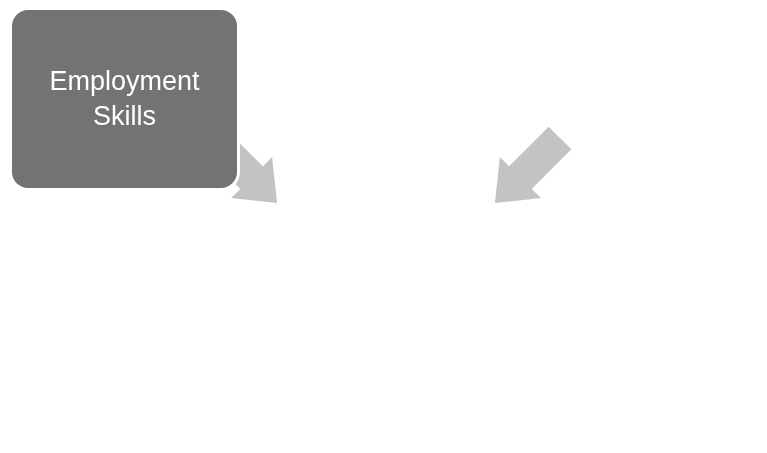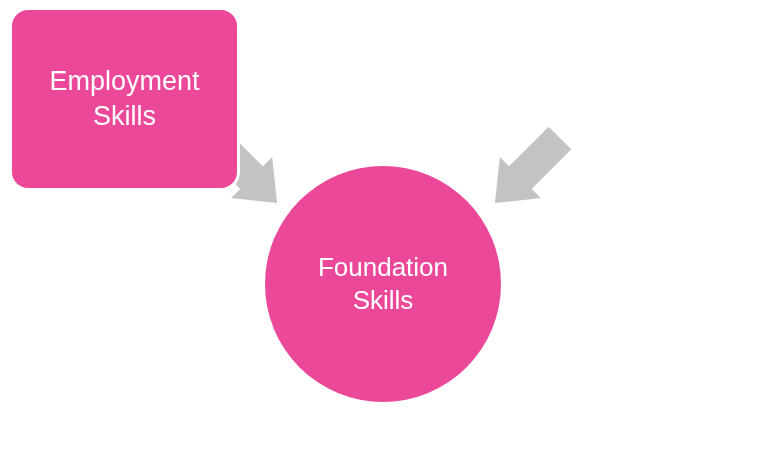--- a/index.html
+++ b/index.html
@@ -17,21 +17,21 @@
   }
   .connector-layer {
     position: absolute;
     left: 0;
     top: 0;
     z-index: 1;
   }
   .node {
     position: absolute;
     z-index: 2;
-    background: #ec4899;
+    background: #737373;
     color: #ffffff;
     display: flex;
     align-items: center;
     justify-content: center;
     text-align: center;
     font-size: 27px;
     line-height: 1.28;
     box-shadow: 0 0 0 3px #ffffff; 
   }
   .node-rect {
@@ -73,17 +73,14 @@
   <svg class="connector-layer" width="767" height="453" viewBox="0 0 767 453">
     <polygon points="223.3,126.7 262.9,166.3 272.1,157.1 277.1,203.1 231.1,198.1 240.3,188.9 200.7,149.3" fill="#c3c3c3"></polygon>
     <polygon points="548.7,126.7 509.1,166.3 499.9,157.1 494.9,203.1 540.9,198.1 531.7,188.9 571.3,149.3" fill="#c3c3c3"></polygon>
   </svg>
 
   <div class="node node-rect node-employment">
     <span class="node-label">Employment Skills</span>
   </div>
 
 
-  <div class="node node-circle">
-    <span class="node-label">Foundation Skills</span>
-  </div>
 
 </div>
 
 </body></html>

